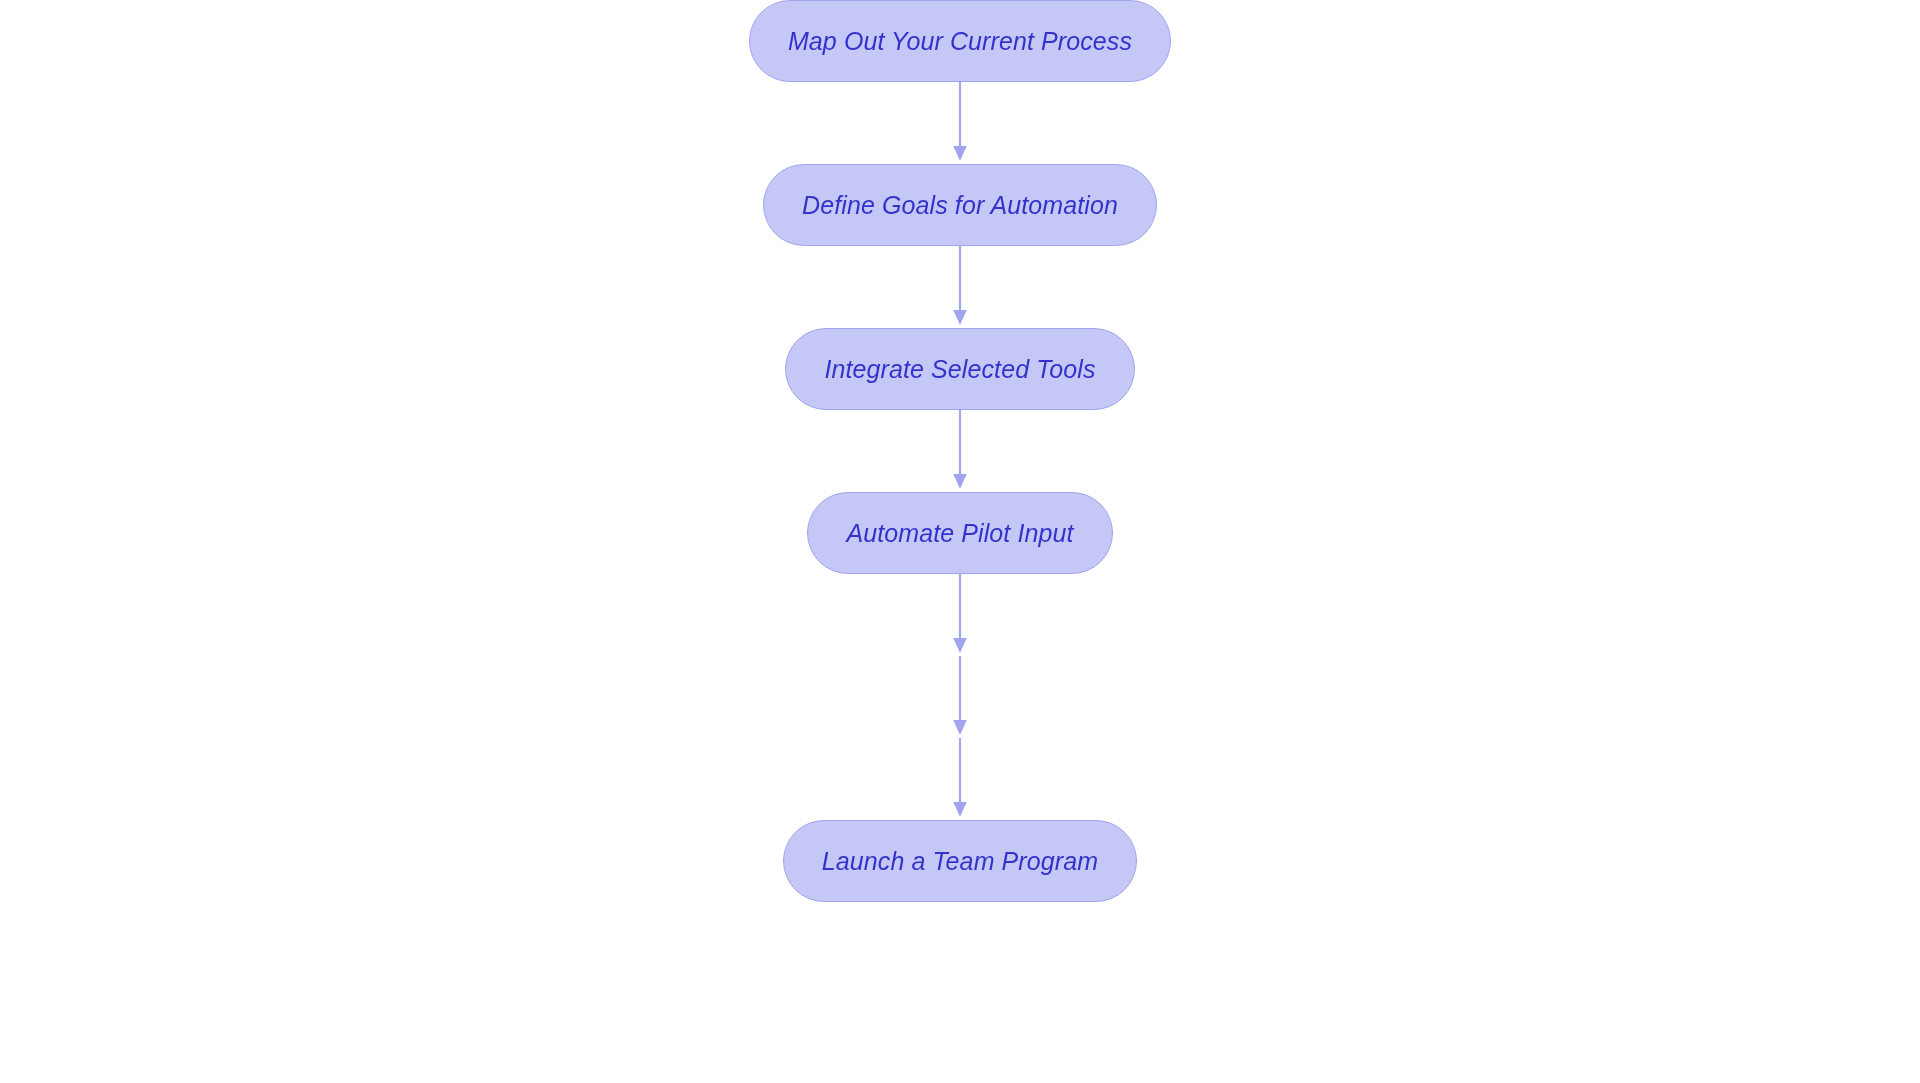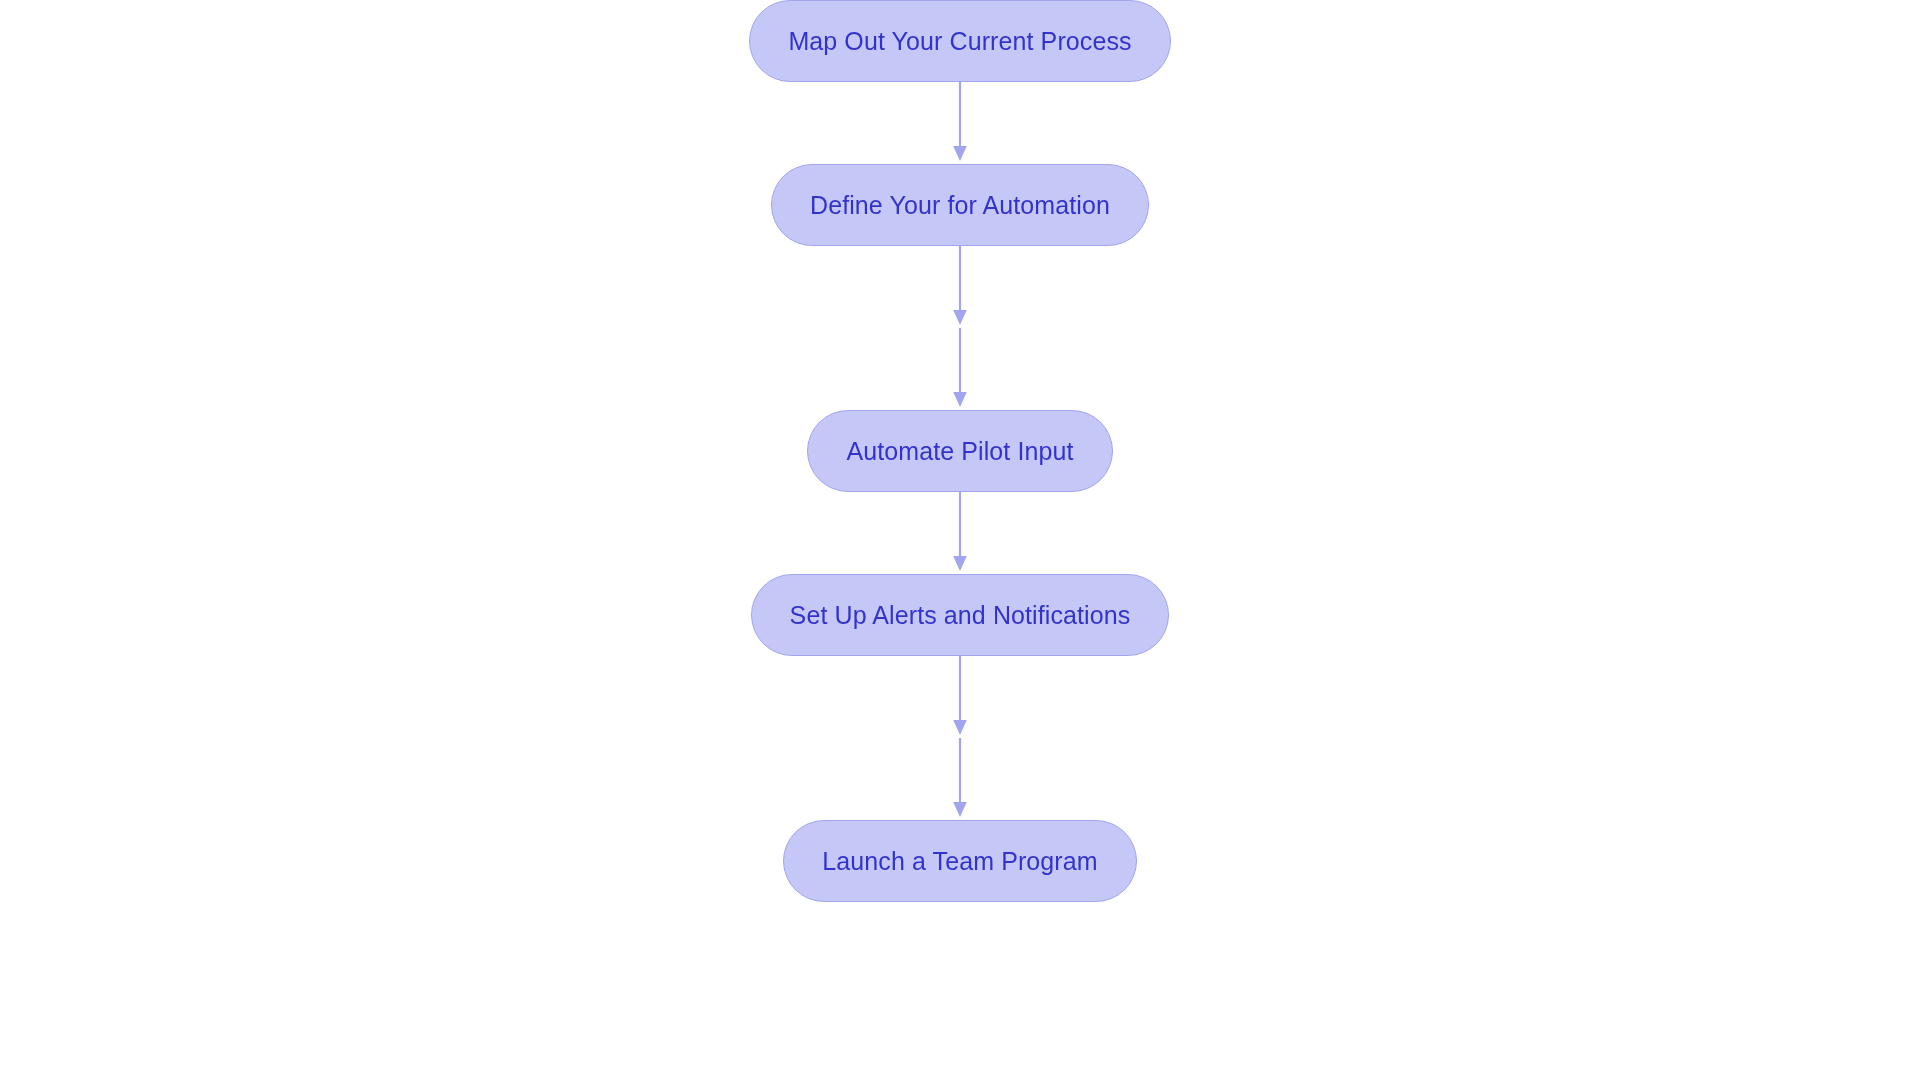--- a/index.html
+++ b/index.html
@@ -13,20 +13,21 @@
     background: #ffffff;
     font-family: "Liberation Sans", sans-serif;
     overflow: hidden;
   }
 
   #flowchart-canvas {
     position: relative;
     width: 1920px;
     height: 1083px;
     background: #ffffff;
+    font-style: italic;
   }
 
   .flow-column {
     position: absolute;
     left: 0;
     top: 0;
     width: 1920px;
     height: 1083px;
     display: flex;
     flex-direction: column;
@@ -85,46 +86,46 @@
     <div class="flow-node">
       <span class="flow-node-label">Map Out Your Current Process</span>
     </div>
 
     <svg class="flow-connector" viewBox="0 0 24 82">
       <line class="connector-line" x1="12" y1="0" x2="12" y2="66"></line>
       <polygon class="connector-head" points="12,79 5.2,64 18.8,64"></polygon>
     </svg>
 
     <div class="flow-node">
-      <span class="flow-node-label">Define Your for Automation</span>
+      <span class="flow-node-label">Define Goals for Automation</span>
     </div>
 
     <svg class="flow-connector" viewBox="0 0 24 82">
       <line class="connector-line" x1="12" y1="0" x2="12" y2="66"></line>
       <polygon class="connector-head" points="12,79 5.2,64 18.8,64"></polygon>
     </svg>
 
+    <div class="flow-node">
+      <span class="flow-node-label">Integrate Selected Tools</span>
+    </div>
 
     <svg class="flow-connector" viewBox="0 0 24 82">
       <line class="connector-line" x1="12" y1="0" x2="12" y2="66"></line>
       <polygon class="connector-head" points="12,79 5.2,64 18.8,64"></polygon>
     </svg>
 
     <div class="flow-node">
       <span class="flow-node-label">Automate Pilot Input</span>
     </div>
 
     <svg class="flow-connector" viewBox="0 0 24 82">
       <line class="connector-line" x1="12" y1="0" x2="12" y2="66"></line>
       <polygon class="connector-head" points="12,79 5.2,64 18.8,64"></polygon>
     </svg>
 
-    <div class="flow-node">
-      <span class="flow-node-label">Set Up Alerts and Notifications</span>
-    </div>
 
     <svg class="flow-connector" viewBox="0 0 24 82">
       <line class="connector-line" x1="12" y1="0" x2="12" y2="66"></line>
       <polygon class="connector-head" points="12,79 5.2,64 18.8,64"></polygon>
     </svg>
 
 
     <svg class="flow-connector" viewBox="0 0 24 82">
       <line class="connector-line" x1="12" y1="0" x2="12" y2="66"></line>
       <polygon class="connector-head" points="12,79 5.2,64 18.8,64"></polygon>

